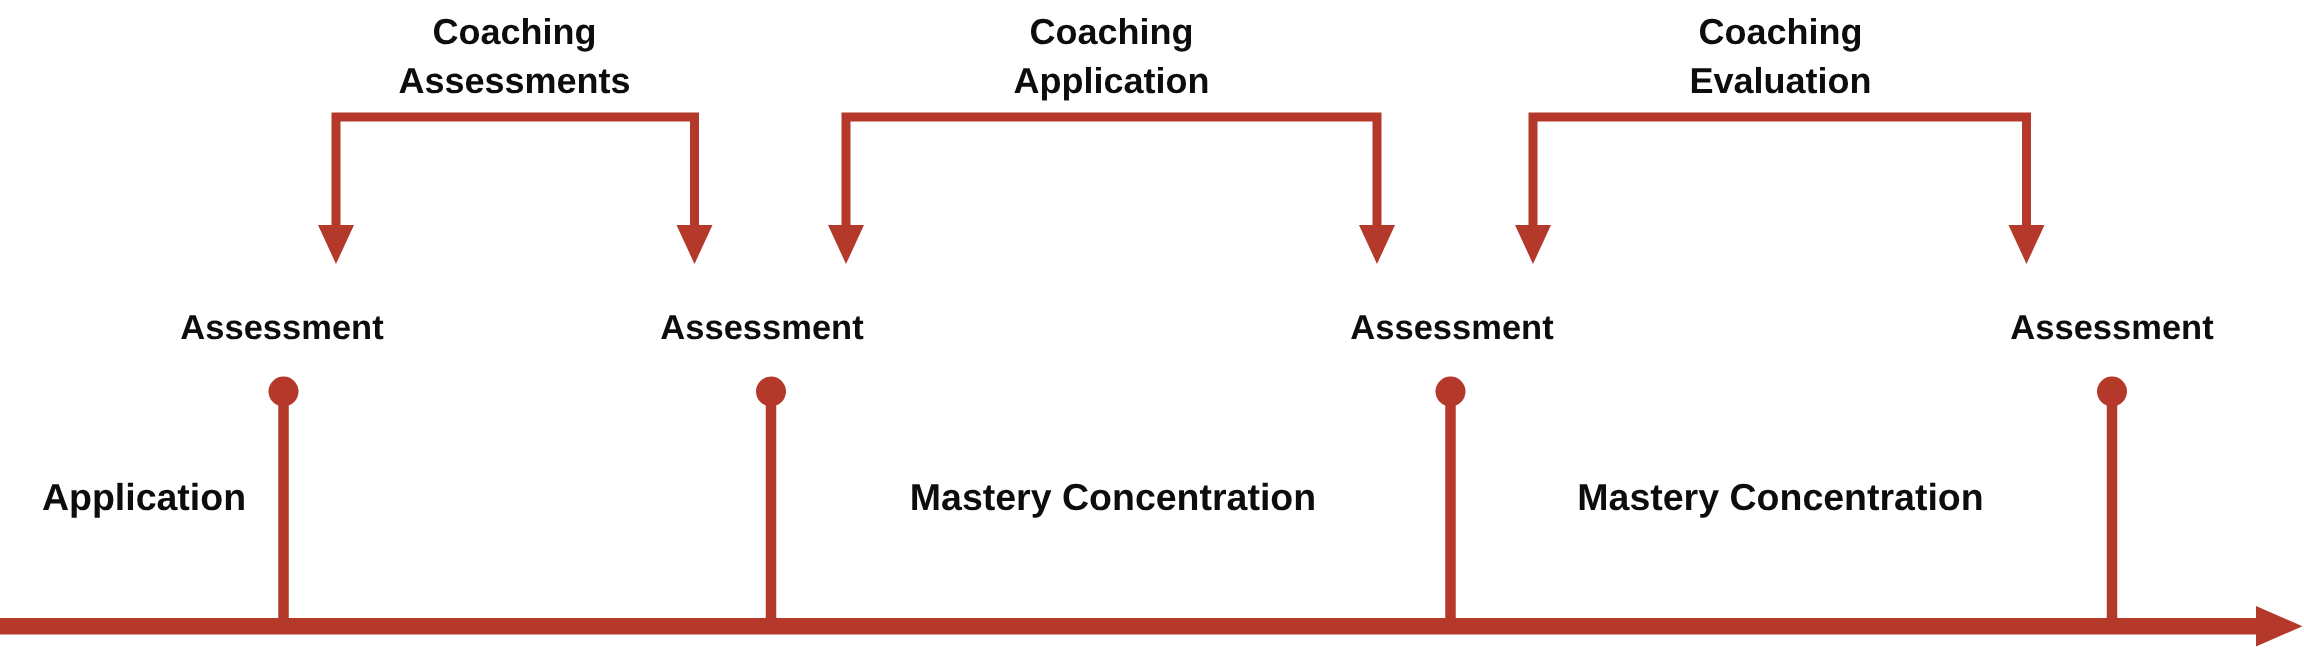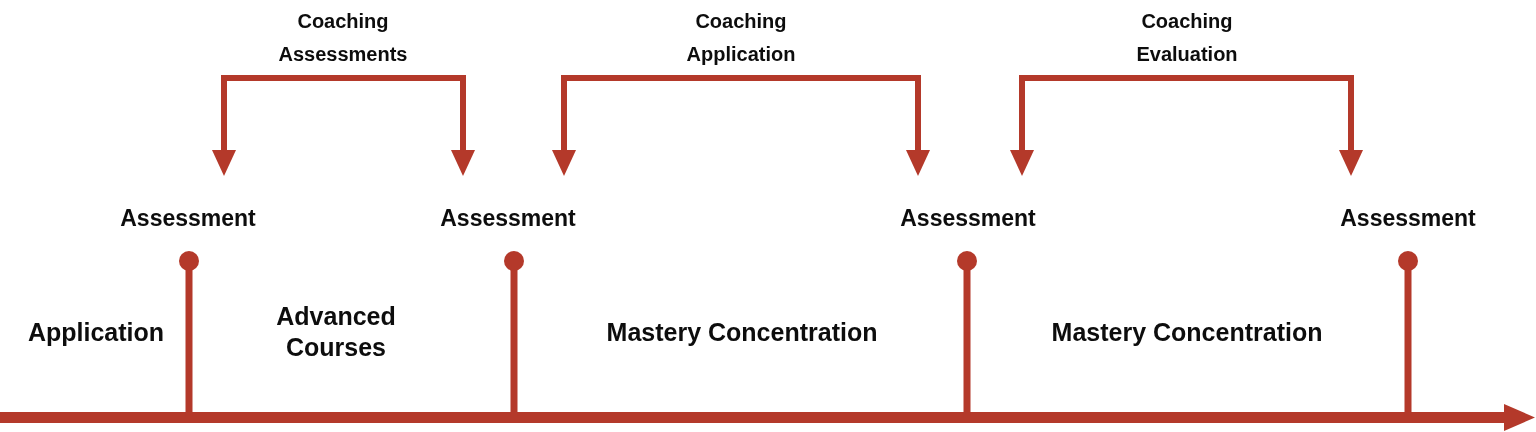--- a/index.html
+++ b/index.html
@@ -18,21 +18,21 @@
     display: block;
   }
   .label {
     position: absolute;
     transform: translateX(-50%);
     text-align: center;
     font-weight: 700;
     color: #0d0d0d;
     white-space: pre-line;
   }
-  .bracket-label    { top: 5px;   font-size: 20px; line-height: 33px; }
+  .bracket-label    { top: 5px;   font-size: 24px; line-height: 33px; }
   .assessment-label { top: 204px; font-size: 23px; line-height: 28px; }
   .phase-label      { top: 317px; font-size: 25px; line-height: 31px; }
   .phase-label.two-line { top: 301px; }
 </style>
 </head>
 <body>
 
 <div class="canvas">
 
   <svg class="gfx" viewBox="0 0 1536 432" xmlns="http://www.w3.org/2000/svg">
@@ -84,18 +84,16 @@
 Application</div>
   <div class="label bracket-label" style="left:1187px">Coaching
 Evaluation</div>
 
   <div class="label assessment-label" style="left:188px">Assessment</div>
   <div class="label assessment-label" style="left:508px">Assessment</div>
   <div class="label assessment-label" style="left:968px">Assessment</div>
   <div class="label assessment-label" style="left:1408px">Assessment</div>
 
   <div class="label phase-label" style="left:96px">Application</div>
-  <div class="label phase-label two-line" style="left:336px">Advanced
-Courses</div>
   <div class="label phase-label" style="left:742px">Mastery Concentration</div>
   <div class="label phase-label" style="left:1187px">Mastery Concentration</div>
 
 </div>
 
 </body></html>

